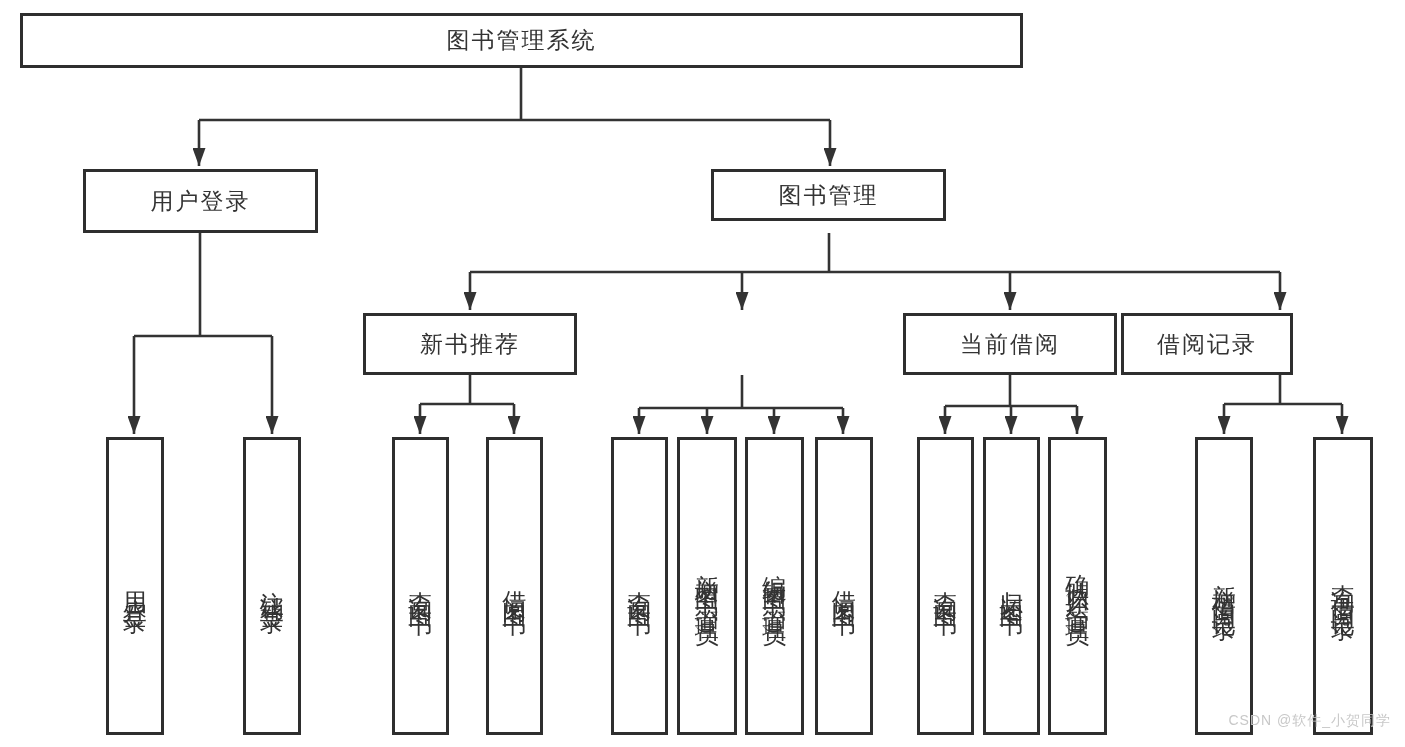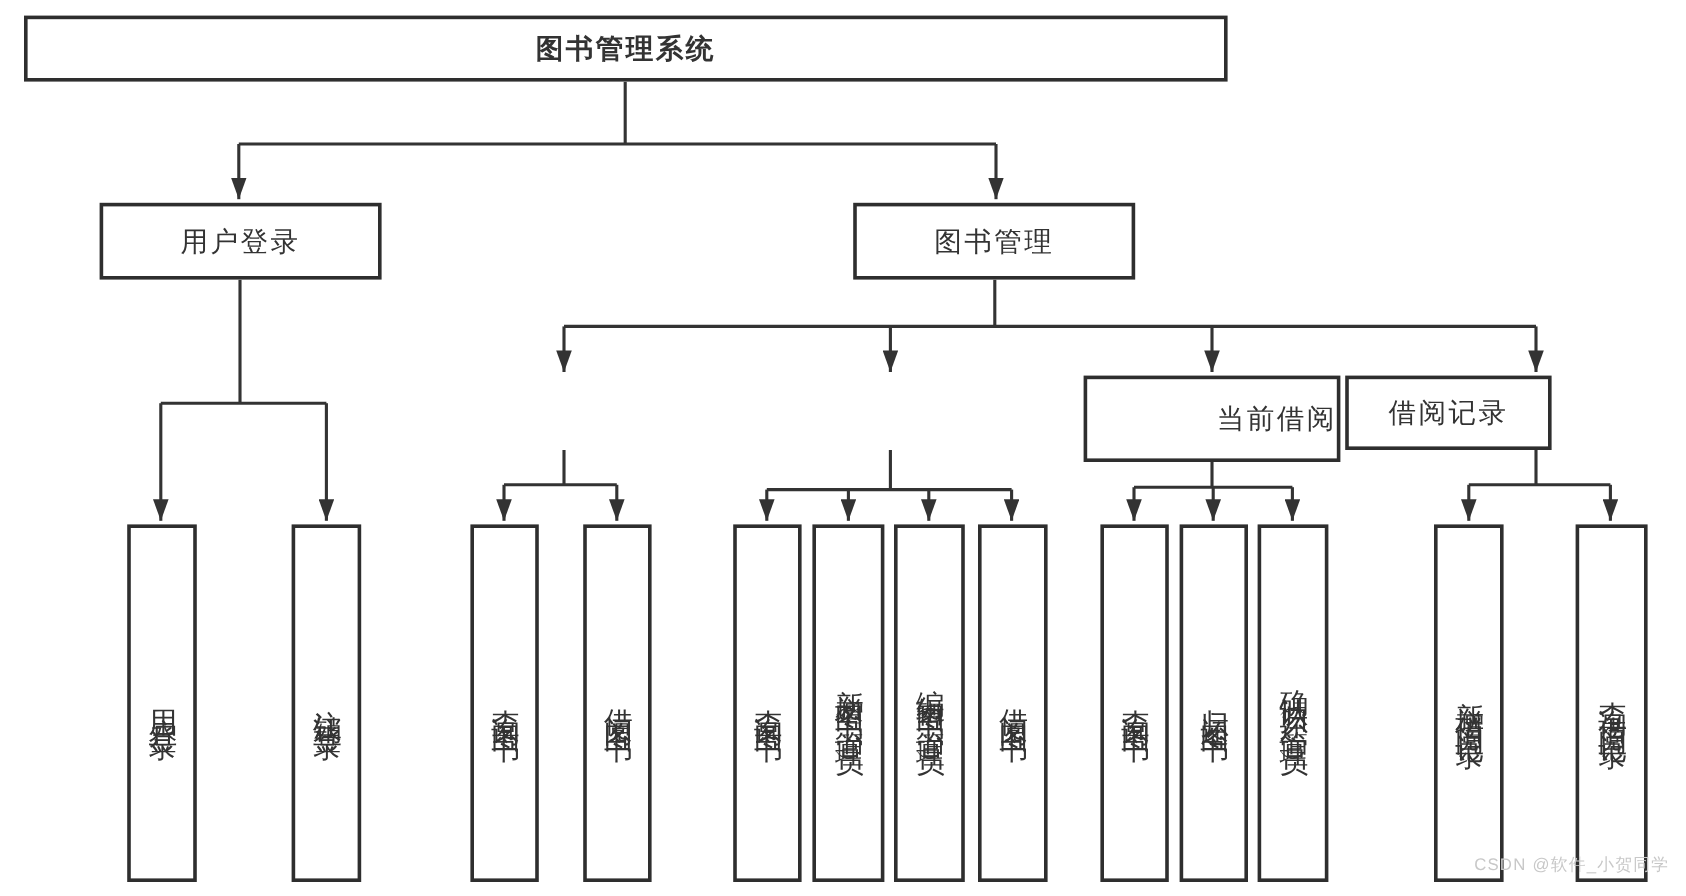--- a/index.html
+++ b/index.html
@@ -5,36 +5,36 @@
   html,body{margin:0;padding:0;background:#ffffff;}
   body{font-family:"Liberation Sans","DejaVu Sans",sans-serif;color:#333333;}
   .canvas{position:relative;width:1405px;height:747px;background:#ffffff;overflow:hidden;}
   svg.wires{position:absolute;left:0;top:0;z-index:1;}
   .node{
     position:absolute;box-sizing:border-box;background:#ffffff;
     border:3px solid #2e2e2e;display:flex;align-items:center;justify-content:center;
     z-index:2;color:#333333;
   }
   .hlabel{font-size:23px;letter-spacing:2px;white-space:nowrap;}
-  .root .hlabel{font-size:23px;font-weight:bold;}
+  .root .hlabel{font-size:23px;}
   .vlabel{
     writing-mode:vertical-rl;text-orientation:mixed;
     font-size:24px;letter-spacing:7px;line-height:1.15;white-space:nowrap;
   }
   .watermark{
     position:absolute;right:14px;top:712px;z-index:3;
     font-size:14px;letter-spacing:1px;color:#c8c8c8;white-space:nowrap;
   }
   
   #n-root{left:20px;top:13px;width:1003px;height:55px;}
   #n-login{left:83px;top:169px;width:235px;height:64px;}
-  #n-mgmt{left:711px;top:169px;width:235px;height:64px;}
+  #n-mgmt{left:711px;top:169px;width:235px;height:52px;}
   #n-newbook{left:363px;top:313px;width:214px;height:62px;}
   #n-borrow{left:635px;top:313px;width:214px;height:62px;}
-  #n-current{left:903px;top:313px;width:214px;height:72px;justify-content:flex-end;}
+  #n-current{left:903px;top:313px;width:214px;height:62px;}
   #n-records{left:1121px;top:313px;width:172px;height:62px;}
   #lf-login-0{left:106px;top:437px;width:58px;height:298px;}
   #lf-login-1{left:243px;top:437px;width:58px;height:298px;}
   #lf-newbook-0{left:392px;top:437px;width:57px;height:298px;}
   #lf-newbook-1{left:486px;top:437px;width:57px;height:298px;}
   #lf-borrow-0{left:611px;top:437px;width:57px;height:298px;}
   #lf-borrow-1{left:677px;top:437px;width:60px;height:298px;}
   #lf-borrow-2{left:745px;top:437px;width:59px;height:298px;}
   #lf-borrow-3{left:815px;top:437px;width:58px;height:298px;}
   #lf-current-0{left:917px;top:437px;width:57px;height:298px;}
@@ -102,20 +102,23 @@
     <span class="hlabel">图书管理系统</span>
   </div>
 
   <div class="node" id="n-login">
     <span class="hlabel">用户登录</span>
   </div>
   <div class="node" id="n-mgmt">
     <span class="hlabel">图书管理</span>
   </div>
 
+  <div class="node" id="n-newbook">
+    <span class="hlabel">新书推荐</span>
+  </div>
   <div class="node" id="n-current">
     <span class="hlabel">当前借阅</span>
   </div>
   <div class="node" id="n-records">
     <span class="hlabel">借阅记录</span>
   </div>
 
   <div class="node leaf" id="lf-login-0">
     <span class="vlabel">用户登录</span>
   </div>

